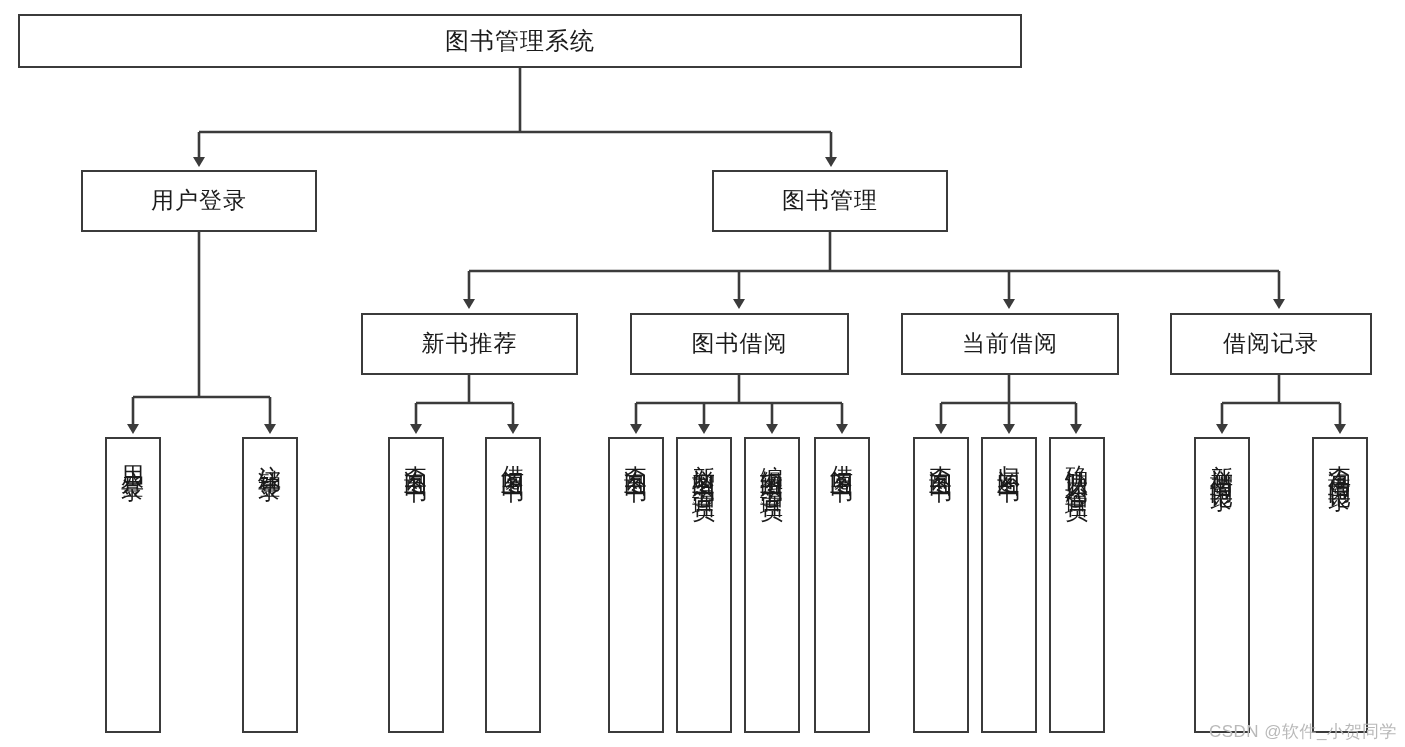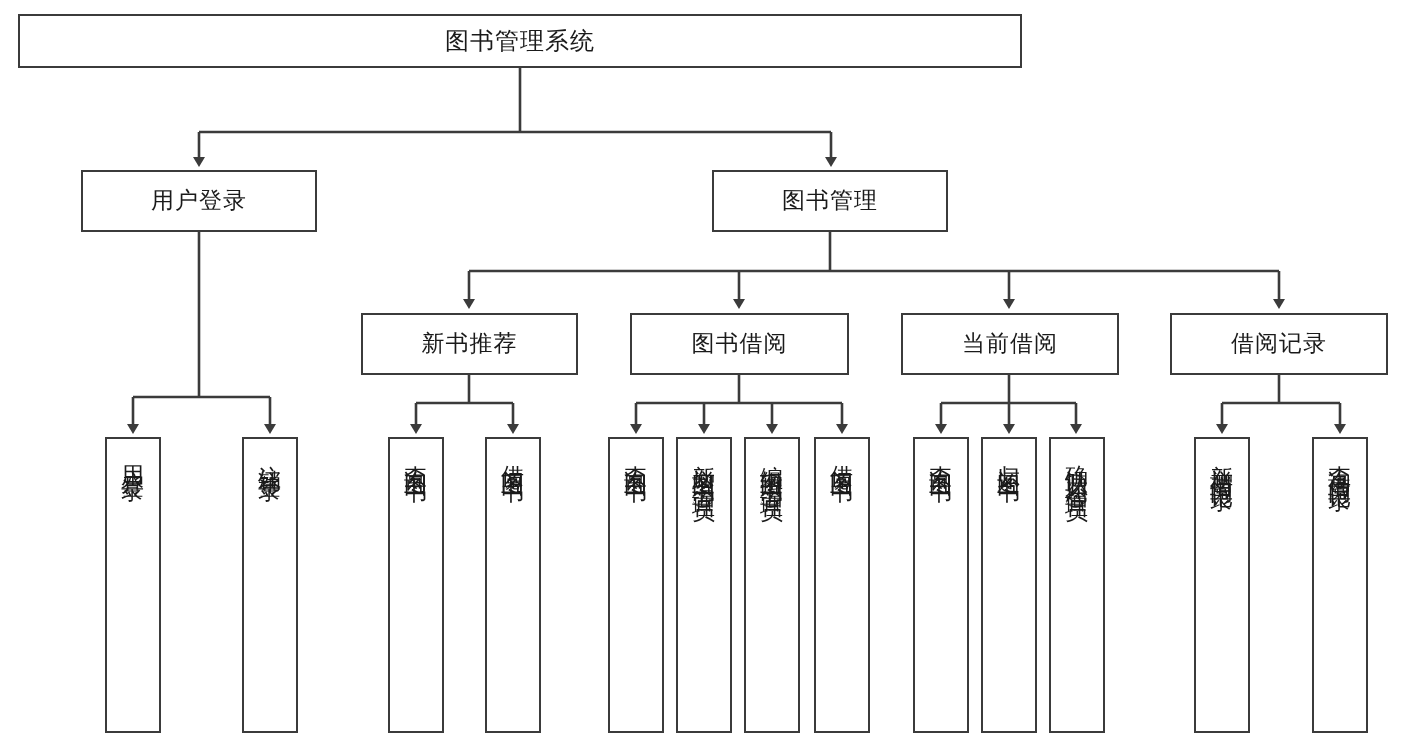--- a/index.html
+++ b/index.html
@@ -140,21 +140,21 @@
 
   <div class="node horiz" style="left:712px; top:170px; width:236px; height:62px;">
     <span class="label">图书管理</span>
   </div>
   <div class="node horiz" style="left:901px; top:313px; width:218px; height:62px;">
     <span class="label">当前借阅</span>
   </div>
   <div class="node horiz" style="left:630px; top:313px; width:219px; height:62px;">
     <span class="label">图书借阅</span>
   </div>
-  <div class="node horiz" style="left:1170px; top:313px; width:218px; height:62px;">
+  <div class="node horiz" style="left:1170px; top:313px; width:202px; height:62px;">
     <span class="label">借阅记录</span>
   </div>
 
   <div class="node vert" style="left:105px; top:437px; width:56px; height:296px;">
     <span class="label">用户登录</span>
   </div>
   <div class="node vert" style="left:242px; top:437px; width:56px; height:296px;">
     <span class="label">注销登录</span>
   </div>
 
@@ -188,14 +188,15 @@
     <span class="label">确认归还（管理员）</span>
   </div>
 
   <div class="node vert" style="left:1194px; top:437px; width:56px; height:296px;">
     <span class="label">新增借阅记录</span>
   </div>
   <div class="node vert" style="left:1312px; top:437px; width:56px; height:296px;">
     <span class="label">查询借阅记录</span>
   </div>
 
+  <div class="watermark">CSDN @软件_小贺同学</div>
 
 </div>
 
 </body></html>

